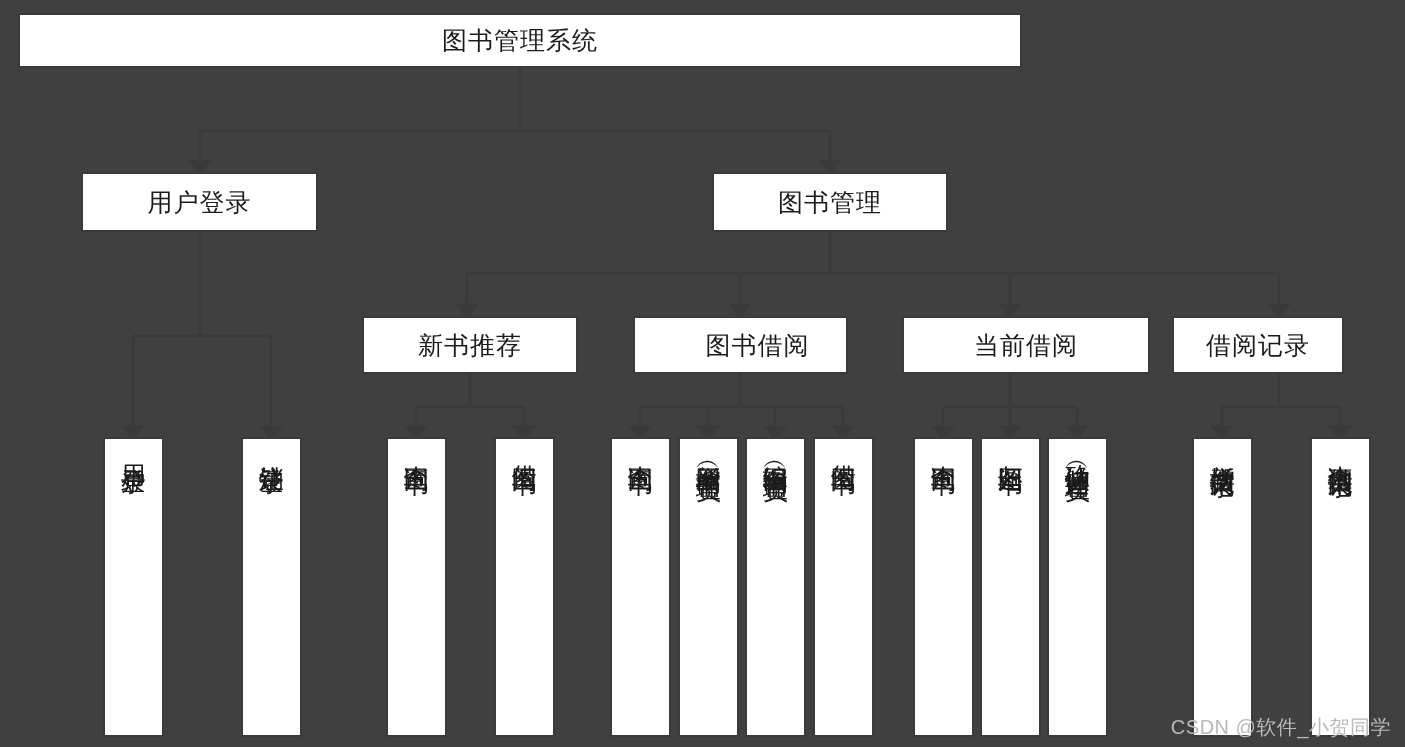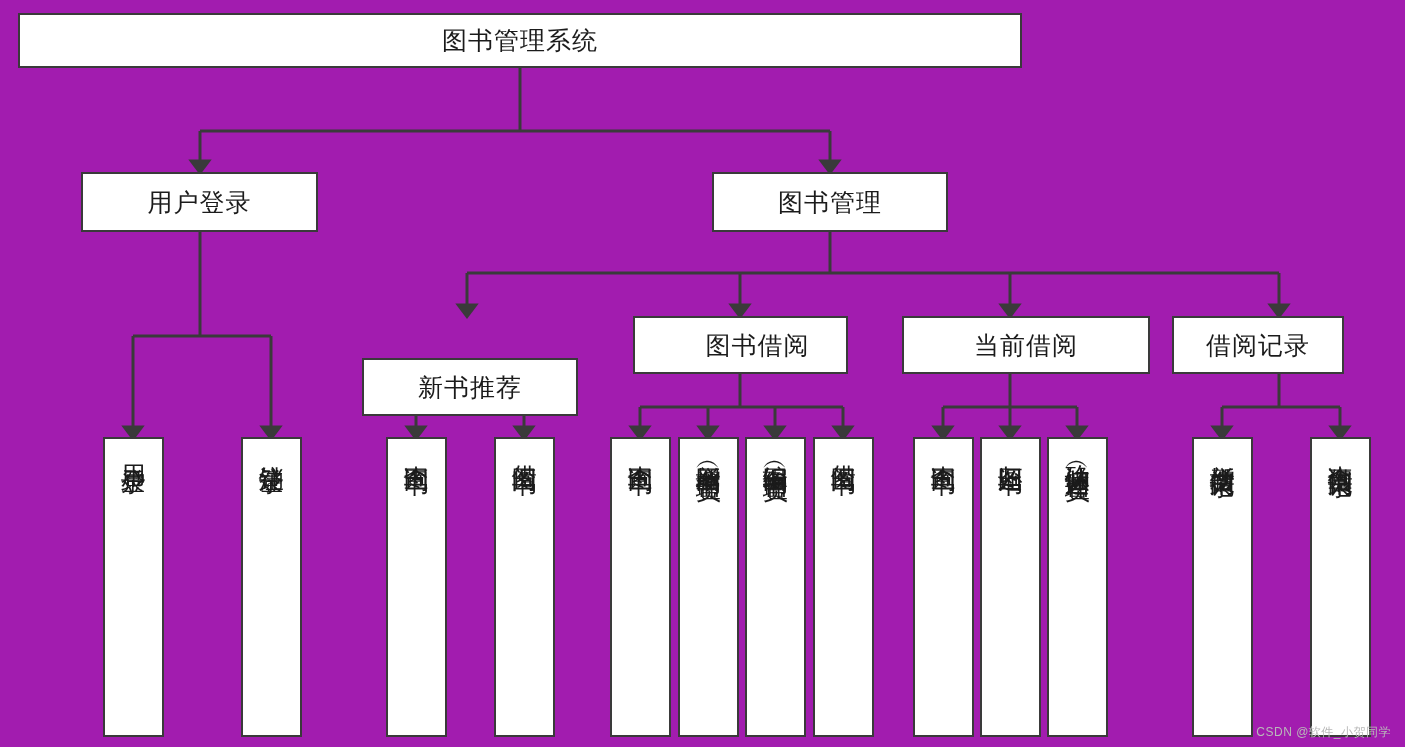--- a/index.html
+++ b/index.html
@@ -7,21 +7,21 @@
     padding: 0;
     background: #ffffff;
   }
   body {
     font-family: "Liberation Sans", "DejaVu Sans", sans-serif;
   }
   #canvas {
     position: relative;
     width: 1405px;
     height: 747px;
-    background: #a21caf;
+    background: #404040;
     overflow: hidden;
   }
   #edges {
     position: absolute;
     left: 0;
     top: 0;
     width: 1405px;
     height: 747px;
     pointer-events: none;
   }
@@ -54,21 +54,21 @@
   }
   .leaf-inner {
     width: 100%;
     display: flex;
     justify-content: center;
   }
   #watermark {
     position: absolute;
     right: 14px;
     bottom: 6px;
-    font-size: 12px;
+    font-size: 20px;
     color: #b9b9b9;
     letter-spacing: 0.5px;
     white-space: nowrap;
   }
 </style>
 </head>
 <body>
 
 <div id="canvas">
 
@@ -126,21 +126,21 @@
     <span>图书管理系统</span>
   </div>
 
   <div class="node horiz" style="left:81px; top:172px; width:237px; height:60px;">
     <span>用户登录</span>
   </div>
   <div class="node horiz" style="left:712px; top:172px; width:236px; height:60px;">
     <span>图书管理</span>
   </div>
 
-  <div class="node horiz" style="left:362px; top:316px; width:216px; height:58px;margin-top:42px;">
+  <div class="node horiz" style="left:362px; top:316px; width:216px; height:58px;">
     <span>新书推荐</span>
   </div>
   <div class="node horiz" style="left:633px; top:316px; width:215px; height:58px;padding-left:34px;">
     <span>图书借阅</span>
   </div>
   <div class="node horiz" style="left:902px; top:316px; width:248px; height:58px;">
     <span>当前借阅</span>
   </div>
   <div class="node horiz" style="left:1172px; top:316px; width:172px; height:58px;">
     <span>借阅记录</span>

